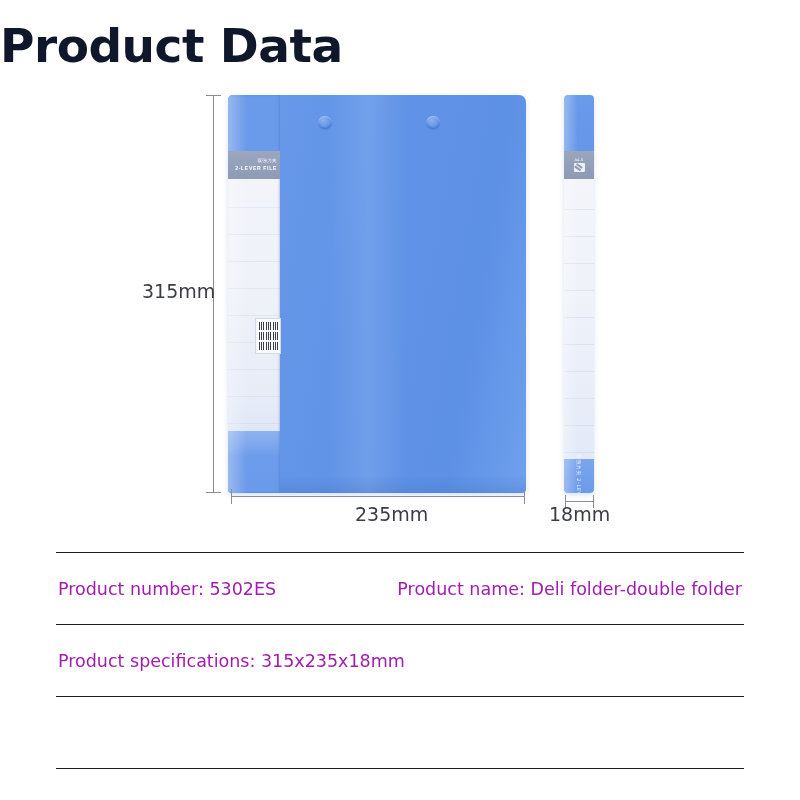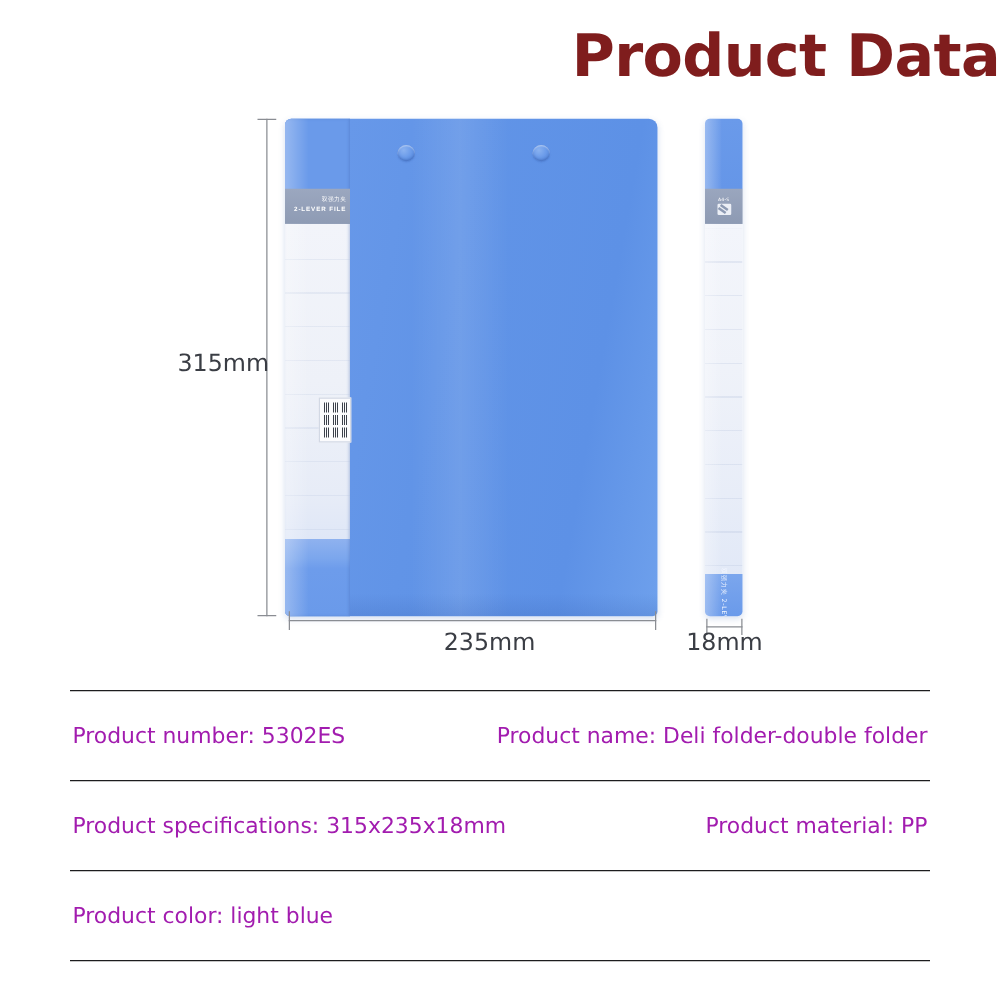--- a/index.html
+++ b/index.html
@@ -15,25 +15,25 @@
     font-family: "Liberation Sans", sans-serif;
     overflow: hidden;
   }
 
   
   #page-title {
     position: absolute;
     top: 18px;
     left: 0;
     width: 800px;
-    text-align: right;
+    text-align: left;
     font-size: 47px;
     font-weight: 700;
     letter-spacing: -0.5px;
-    color: #7f1d1d;
+    color: #0f172a;
     font-family: "DejaVu Sans", sans-serif;
   }
 
   
   #product-stage {
     position: absolute;
     top: 0;
     left: 0;
     width: 668px;
     height: 545px;
@@ -363,24 +363,22 @@
 
   <div class="spec-row">
     <span class="spec-cell">Product number: 5302ES</span>
     <span class="spec-cell right">Product name: Deli folder-double folder</span>
   </div>
 
   <div class="spec-divider"></div>
 
   <div class="spec-row">
     <span class="spec-cell">Product specifications: 315x235x18mm</span>
-    <span class="spec-cell right">Product material: PP</span>
   </div>
 
   <div class="spec-divider"></div>
 
   <div class="spec-row">
-    <span class="spec-cell">Product color: light blue</span>
   </div>
 
   <div class="spec-divider"></div>
 
 </div>
 
 </body></html>

